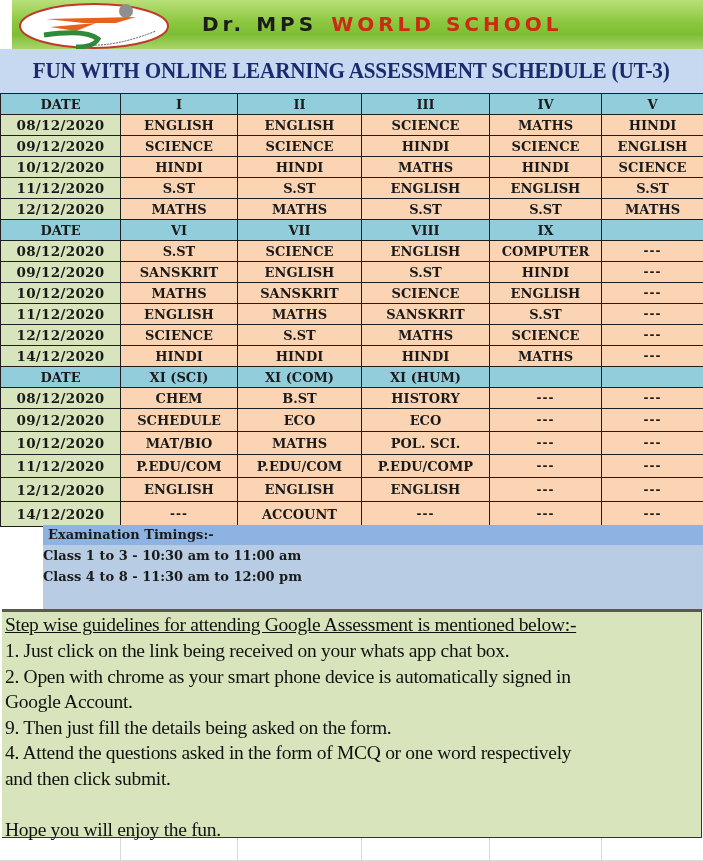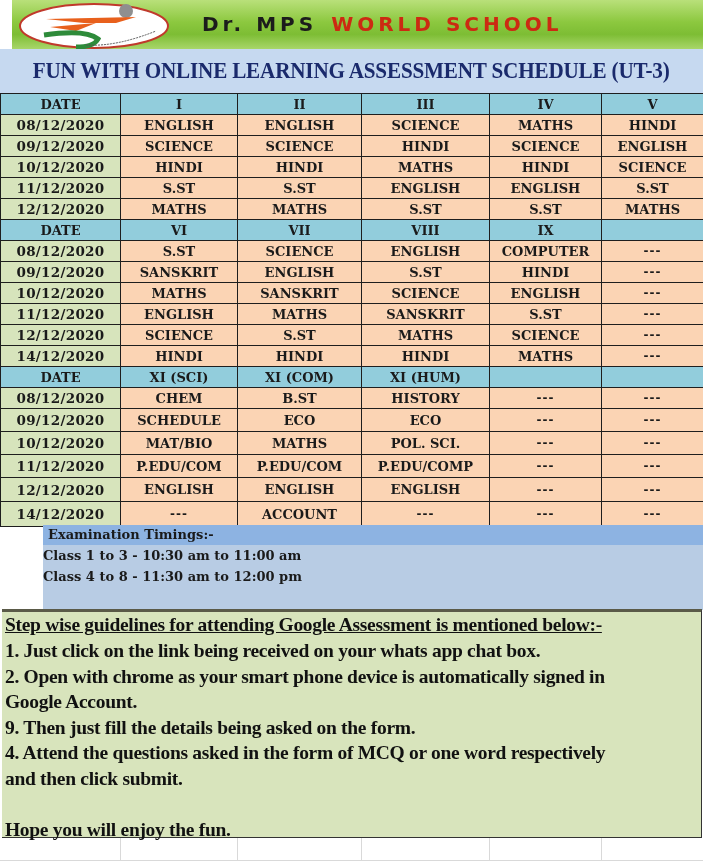--- a/index.html
+++ b/index.html
@@ -62,21 +62,21 @@
     .timings .th {
       height: 20px; background: #8db3e2; padding-left: 5px; line-height: 20px;
     }
     .timings .tl { height: 21px; line-height: 21px; }
 
     
     .guide {
       position: absolute; left: 2px; top: 609px; width: 700px; height: 229px;
       background: #d8e4bc;
       border-top: 3px solid #5a5a48; border-right: 1px solid #333; border-bottom: 1px solid #333;
-      font-family: "Liberation Serif", serif; font-weight: bold; font-size: 19.5px;
+      font-family: "Liberation Serif", serif; font-weight: normal; font-size: 19.5px;
       color: #111; padding-left: 3px;
     }
     .guide .gh { text-decoration: underline; height: 26px; line-height: 26px; letter-spacing: -0.3px; }
     .guide .gl { height: 25.5px; line-height: 25.5px; letter-spacing: -0.3px; white-space: nowrap; }
 
     
     .grid-bottom {
       position: absolute; left: 0; top: 838px; width: 703px; height: 23px;
       border-bottom: 1px solid #d9d9d9;
     }

